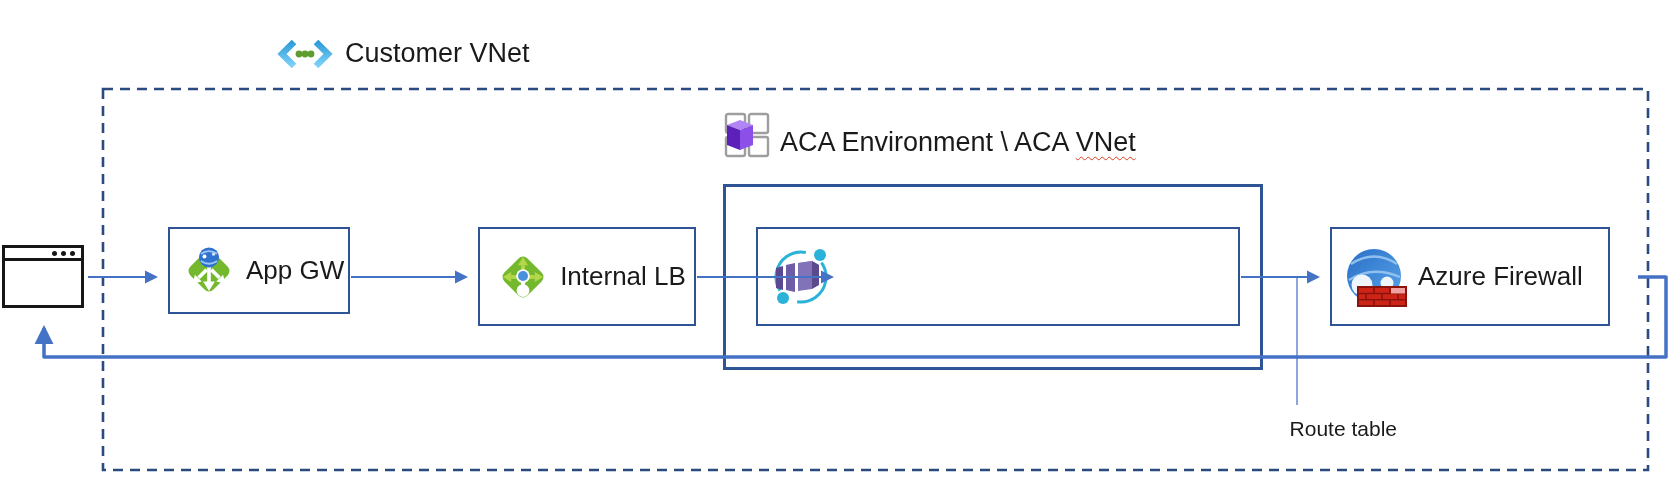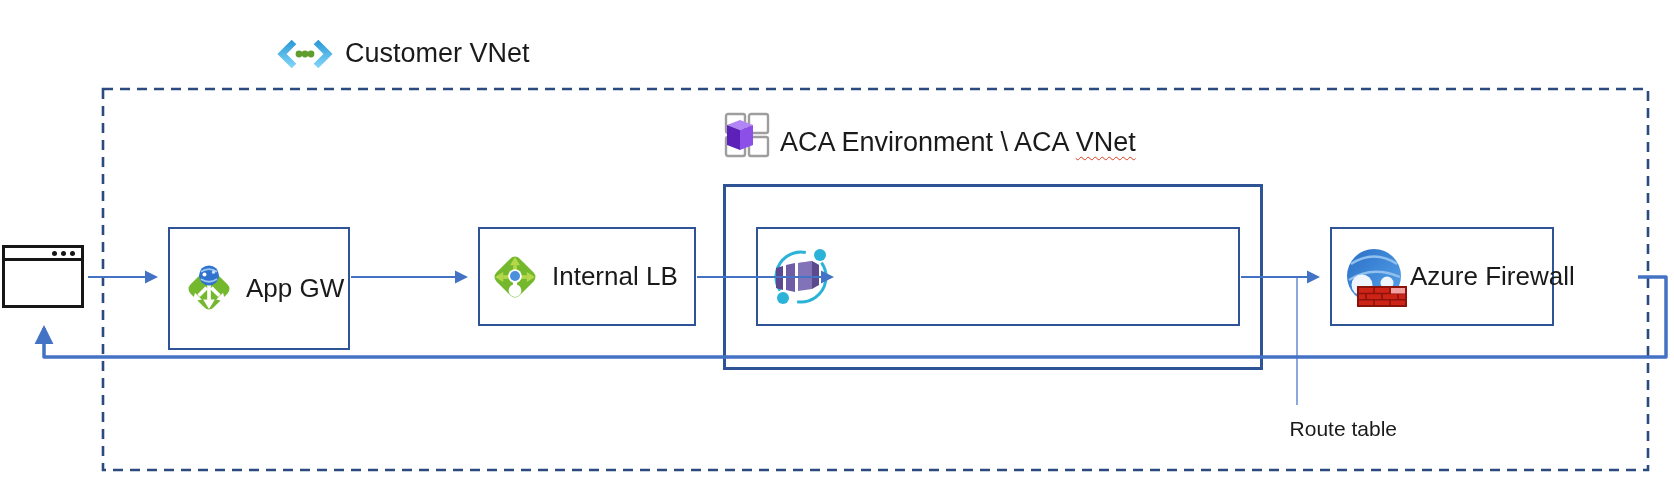--- a/index.html
+++ b/index.html
@@ -38,24 +38,24 @@
   .browser {
     position:absolute; left:2px; top:245px; width:82px; height:63px;
     border:3px solid #161616; background:#fff; z-index:3;
   }
   .browser-bar {
     height:13px; border-bottom:3px solid #161616;
     display:flex; align-items:center; justify-content:flex-end; gap:4px; padding-right:6px;
   }
   .dot { width:5px; height:5px; border-radius:50%; background:#161616; }
 
-  #box-appgw    { left:168px;  top:227px; width:182px; height:123px; padding-left:10px; gap:8px;  }
-  #box-lb       { left:478px;  top:227px; width:218px; height:99px; padding-left:6px;  gap:8px;  }
+  #box-appgw    { left:168px;  top:227px; width:182px; height:87px; padding-left:10px; gap:8px;  }
+  #box-lb       { left:478px;  top:227px; width:218px; height:99px; padding-left:6px;  gap:8px;justify-content:center;  }
   #box-aca-apps { left:756px;  top:227px; width:484px; height:99px; padding-left:10px; gap:26px; }
-  #box-fw       { left:1330px; top:227px; width:224px; height:99px; padding-left:12px; gap:0;  }
+  #box-fw       { left:1330px; top:227px; width:280px; height:99px; padding-left:12px; gap:8px;  }
 
   .route-label {
     position:absolute; left:1197px; top:417px; width:200px; text-align:right;
     font-size:21px; z-index:4; white-space:nowrap;
   }
 </style>
 </head>
 <body>
 
 <div class="canvas">

